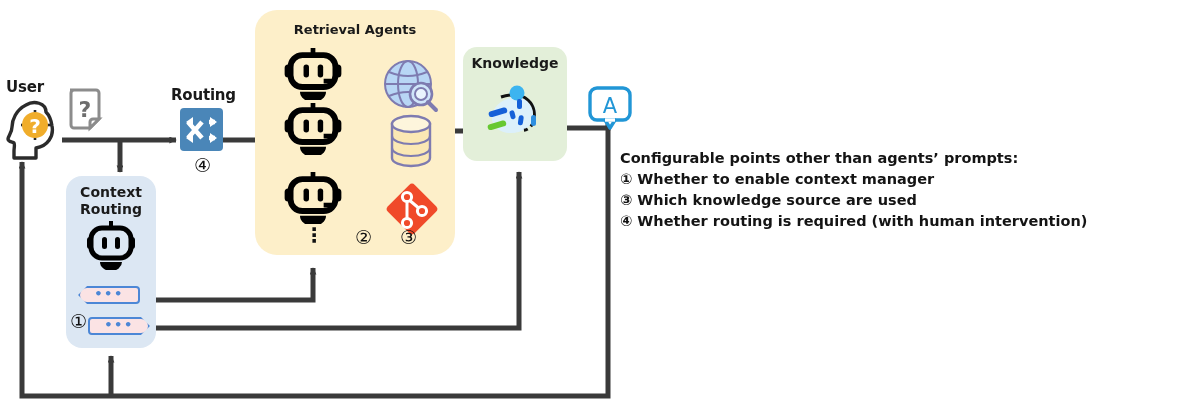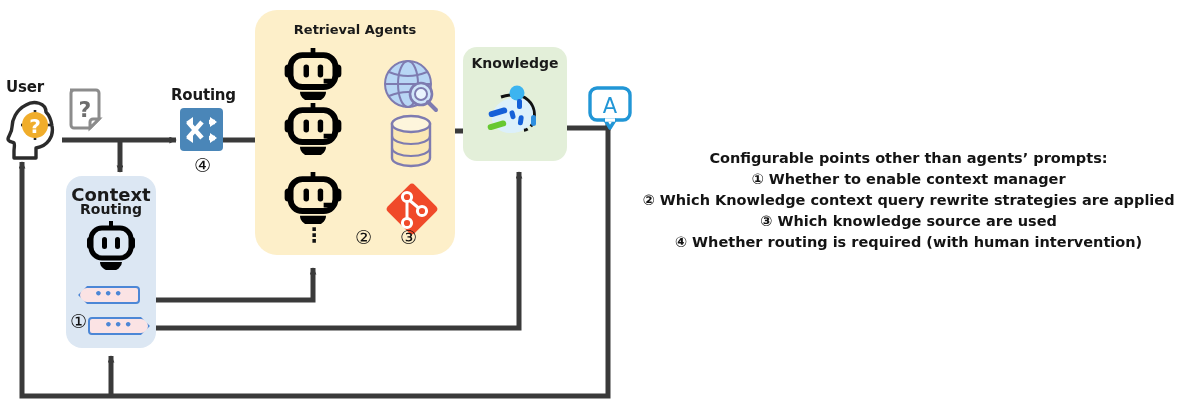--- a/index.html
+++ b/index.html
@@ -15,40 +15,40 @@
   #agents-panel{left:255px;top:10px;width:200px;height:245px;
       background:#FDEFC9;border-radius:22px;}
   #ctx-panel{left:66px;top:176px;width:90px;height:172px;
       background:#DCE7F3;border-radius:16px;}
   #sum-panel{left:463px;top:47px;width:104px;height:114px;
       background:#E3EFD9;border-radius:14px;}
 
   .panel-title{font-size:15px;font-weight:bold;text-align:center;width:100%;
       position:absolute;}
   #agents-title{top:12px;font-size:13px;}
-  #ctx-title1{top:8px;font-size:18px;}
+  #ctx-title1{top:8px;font-size:14px;}
   #ctx-title2{top:25px;font-size:14px;}
   #sum-title{top:8px;font-size:14px;}
 
   
   .cnum{position:absolute;font-size:19px;line-height:1;color:#111;}
 
   
   .pill{position:absolute;width:62px;height:18px;background:#FBE3E4;
       border:2.5px solid #4C87D6;box-sizing:border-box;
       display:flex;align-items:center;justify-content:center;}
   .pill .dots{color:#4C87D6;font-size:13px;line-height:0;letter-spacing:1.5px;
       margin-top:-2px;font-weight:bold;}
   #pill-a{left:12px;top:110px;border-radius:9px 4px 4px 9px;
       clip-path:polygon(0 50%,9px 0,100% 0,100% 100%,9px 100%);}
   #pill-b{left:22px;top:141px;border-radius:4px 9px 9px 4px;
       clip-path:polygon(0 0,calc(100% - 9px) 0,100% 50%,calc(100% - 9px) 100%,0 100%);}
 
   
-  #legend{position:absolute;left:636px;top:148px;width:545px;text-align:center;}
+  #legend{position:absolute;left:620px;top:148px;width:545px;}
   #legend div{font-size:14.5px;font-weight:bold;line-height:21px;
       white-space:nowrap;color:#141414;}
 
   .ell{position:absolute;font-size:20px;font-weight:bold;line-height:7px;
       color:#111;text-align:center;}
 </style>
 </head>
 <body>
 
 <div id="stage">
@@ -234,18 +234,17 @@
   <svg class="node" style="left:588px;top:86px;" width="44" height="46" viewBox="0 0 44 46">
     <rect x="2" y="2" width="40" height="32" rx="7" fill="#fff" stroke="#2196D6" stroke-width="3.4"></rect>
     <path d="M17,34 L22,42 L27,34 z" fill="#fff" stroke="#2196D6" stroke-width="3.4" stroke-linejoin="round"></path>
     <path d="M17,34 h10" stroke="#fff" stroke-width="3.4"></path>
     <text x="22" y="27" font-size="21" fill="#2196D6" text-anchor="middle" font-family="'DejaVu Sans',sans-serif">A</text>
   </svg>
 
   <div id="legend">
     <div>Configurable points other than agents’ prompts:</div>
     <div>① Whether to enable context manager</div>
-    <div>② Which Knowledge context query rewrite strategies are applied</div>
     <div>③ Which knowledge source are used</div>
     <div>④ Whether routing is required (with human intervention)</div>
   </div>
 
 </div>
 
 </body></html>

